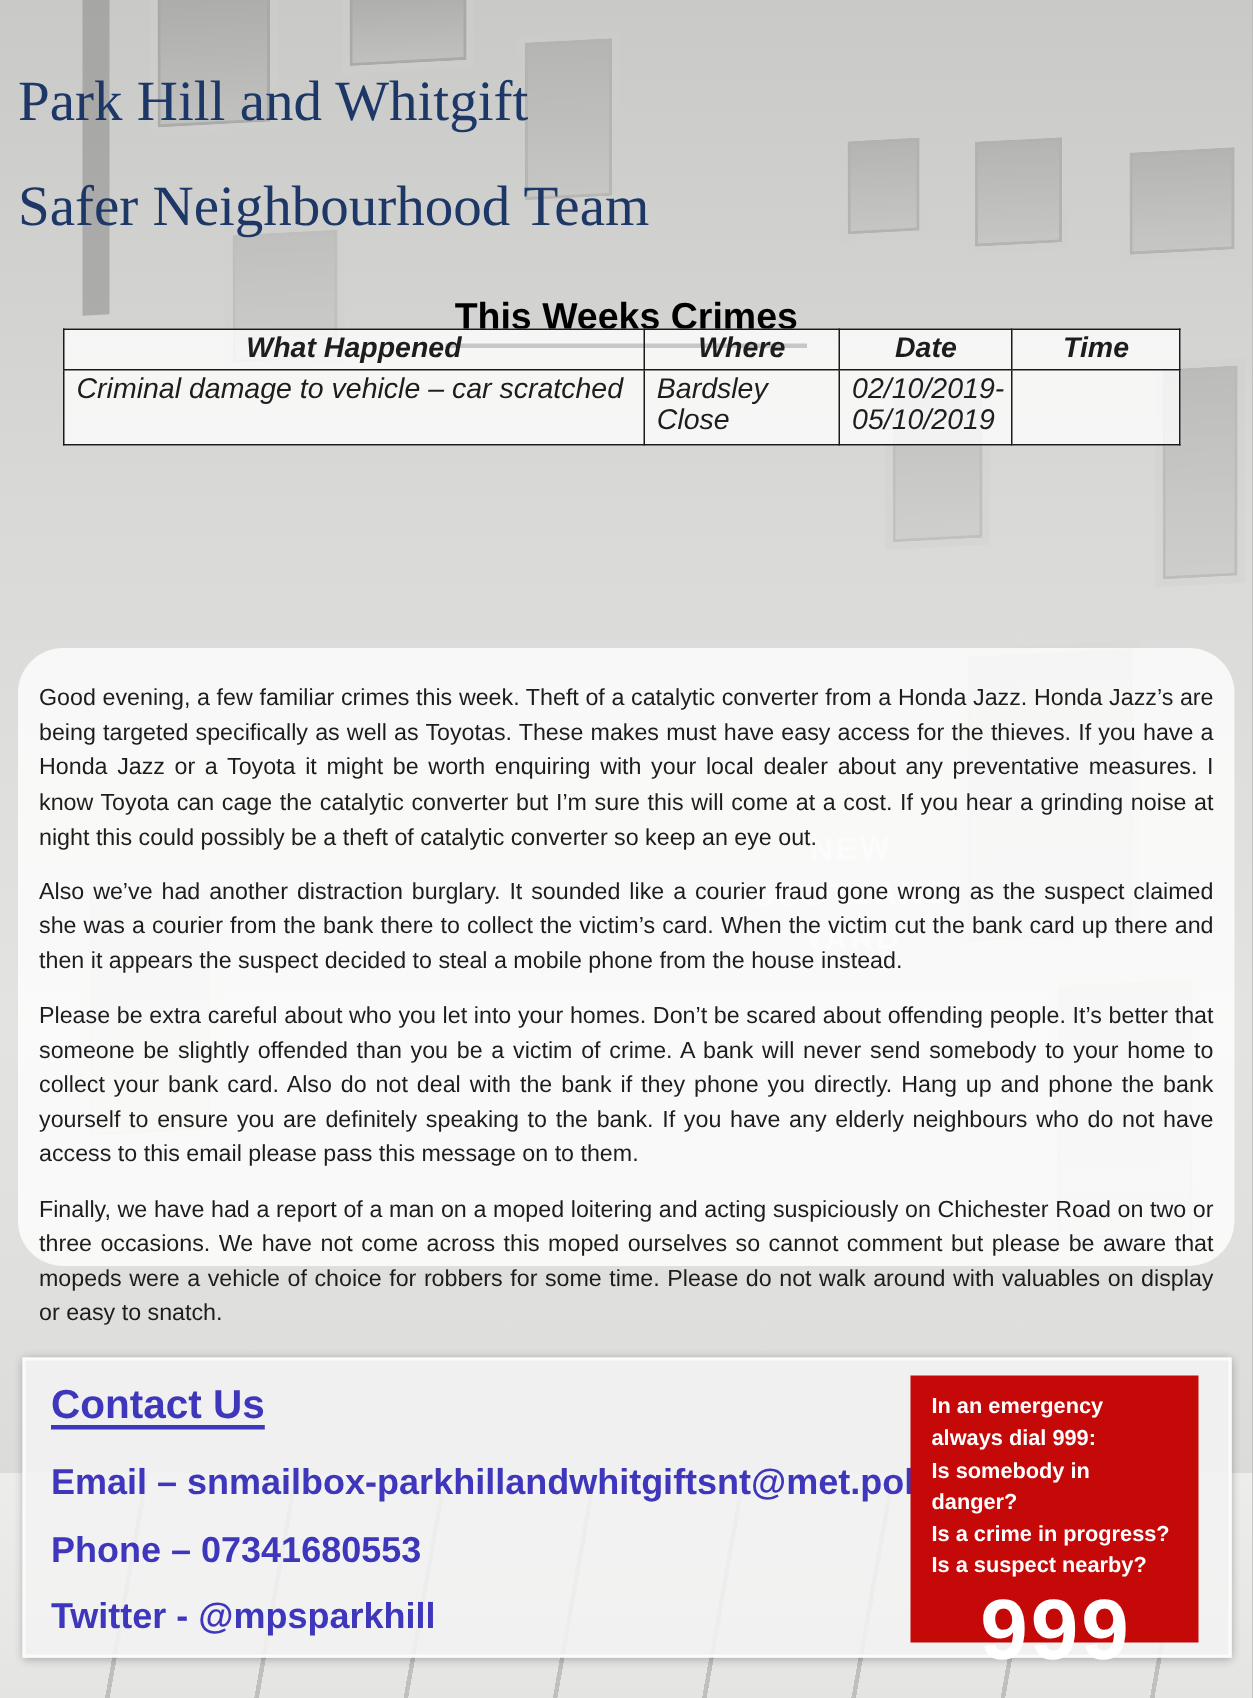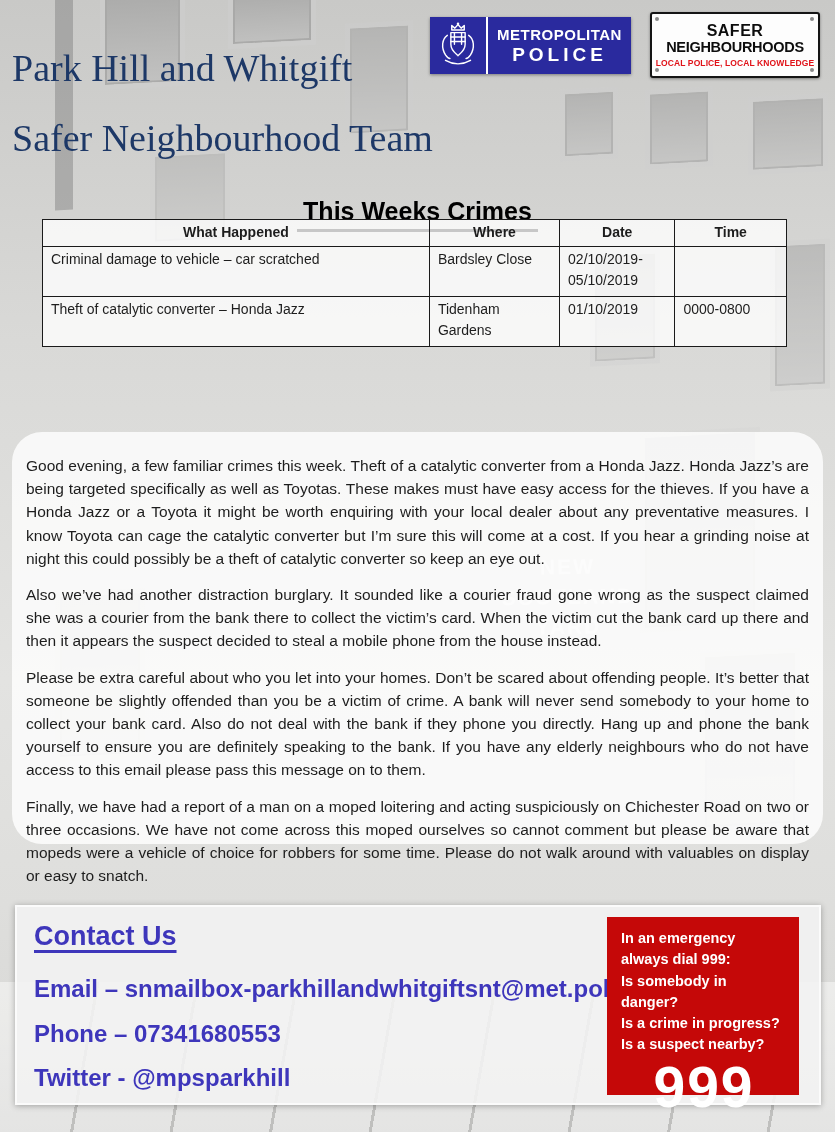--- a/index.html
+++ b/index.html
@@ -57,21 +57,21 @@
   .sn-tag { font-size:8.5px; font-weight:800; color:#e01218; margin-top:3px; letter-spacing:.1px; }
   
   .crimes-heading { position:absolute; left:0; top:167px; width:835px; text-align:center; z-index:2; }
   .crimes-heading span {
     display:inline-block; font-size:25px; font-weight:bold; color:#000;
     border-bottom:3px solid #000; padding:0 6px 3px 6px;margin-top:30px;
   }
   table.crimes {
     position:absolute; left:42px; top:219px; width:745px; z-index:2;
     border-collapse:collapse; background:rgba(255,255,255,.78);
-    font-size:14px; color:#1d1d1d; table-layout:fixed;
+    font-size:19px; color:#1d1d1d; table-layout:fixed;font-style:italic;
   }
   table.crimes th, table.crimes td { border:1.6px solid #1a1a1a; padding:2px 8px 4px 8px; line-height:21.5px; vertical-align:top; text-align:left; }
   table.crimes th { text-align:center; font-weight:bold; padding:2px 4px; }
   .c1{width:52%;} .c2{width:17.5%;} .c3{width:15.5%;} .c4{width:15%;}
   
   .body-panel {
     position:absolute; left:12px; top:432px; width:811px; height:412px; z-index:2;
     background:rgba(255,255,255,.8); border-radius:30px; padding:22px 14px 0 14px;
   }
   .body-panel p {
@@ -128,69 +128,41 @@
       <div>YARD</div>
     </div>
     <div class="pavement"></div>
   </div>
 
   <div class="title">
     <div class="l1">Park Hill and Whitgift</div>
     <div class="l2">Safer Neighbourhood Team</div>
   </div>
 
-  <div class="met-logo">
-    <div class="met-crest">
-      <svg width="40" height="50" viewBox="0 0 44 56" fill="none" stroke="#ffffff" stroke-width="1.6" stroke-linecap="round" stroke-linejoin="round">
-        <circle cx="22" cy="3" r="1.4" fill="#fff" stroke="none"></circle>
-        <path d="M15 10 L15 5 L18.5 8 L22 4 L25.5 8 L29 5 L29 10 Z"></path>
-        <path d="M14 13 h16 v13 c0 8 -8 12 -8 13 c0 -1 -8 -5 -8 -13 Z"></path>
-        <path d="M14 18 h16 M14 23 h16 M18 13 v13 M26 13 v13"></path>
-        <path d="M10 16 C4 20 3 30 8 38 C10 41 12 42 13 42"></path>
-        <path d="M34 16 C40 20 41 30 36 38 C34 41 32 42 31 42"></path>
-        <path d="M8 44 Q22 52 36 44"></path>
-      </svg>
-    </div>
-    <div class="met-text">
-      <div class="m1">METROPOLITAN</div>
-      <div class="m2">POLICE</div>
-    </div>
-  </div>
 
-  <div class="sn-sign">
-    <div class="sn-l1">SAFER</div>
-    <div class="sn-l2">NEIGHBOURHOODS</div>
-    <div class="sn-tag">LOCAL POLICE, LOCAL KNOWLEDGE</div>
-  </div>
 
   <div class="crimes-heading">
     <span>This Weeks Crimes</span>
   </div>
 
   <table class="crimes">
     <thead>
       <tr>
         <th class="c1">What Happened</th>
         <th class="c2">Where</th>
         <th class="c3">Date</th>
         <th class="c4">Time</th>
       </tr>
     </thead>
     <tbody>
       <tr>
         <td>Criminal damage to vehicle – car scratched</td>
         <td>Bardsley Close</td>
         <td>02/10/2019-05/10/2019</td>
         <td></td>
-      </tr>
-      <tr>
-        <td>Theft of catalytic converter – Honda Jazz</td>
-        <td>Tidenham Gardens</td>
-        <td>01/10/2019</td>
-        <td>0000-0800</td>
       </tr>
     </tbody>
   </table>
 
   <div class="body-panel">
     <p>Good evening, a few familiar crimes this week. Theft of a catalytic converter from a Honda Jazz. Honda Jazz’s are being targeted specifically as well as Toyotas. These makes must have easy access for the thieves. If you have a Honda Jazz or a Toyota it might be worth enquiring with your local dealer about any preventative measures. I know Toyota can cage the catalytic converter but I’m sure this will come at a cost. If you hear a grinding noise at night this could possibly be a theft of catalytic converter so keep an eye out.</p>
     <p>Also we’ve had another distraction burglary. It sounded like a courier fraud gone wrong as the suspect claimed she was a courier from the bank there to collect the victim’s card. When the victim cut the bank card up there and then it appears the suspect decided to steal a mobile phone from the house instead.</p>
     <p>Please be extra careful about who you let into your homes. Don’t be scared about offending people. It’s better that someone be slightly offended than you be a victim of crime. A bank will never send somebody to your home to collect your bank card. Also do not deal with the bank if they phone you directly. Hang up and phone the bank yourself to ensure you are definitely speaking to the bank. If you have any elderly neighbours who do not have access to this email please pass this message on to them.</p>
     <p>Finally, we have had a report of a man on a moped loitering and acting suspiciously on Chichester Road on two or three occasions. We have not come across this moped ourselves so cannot comment but please be aware that mopeds were a vehicle of choice for robbers for some time. Please do not walk around with valuables on display or easy to snatch.</p>
   </div>

